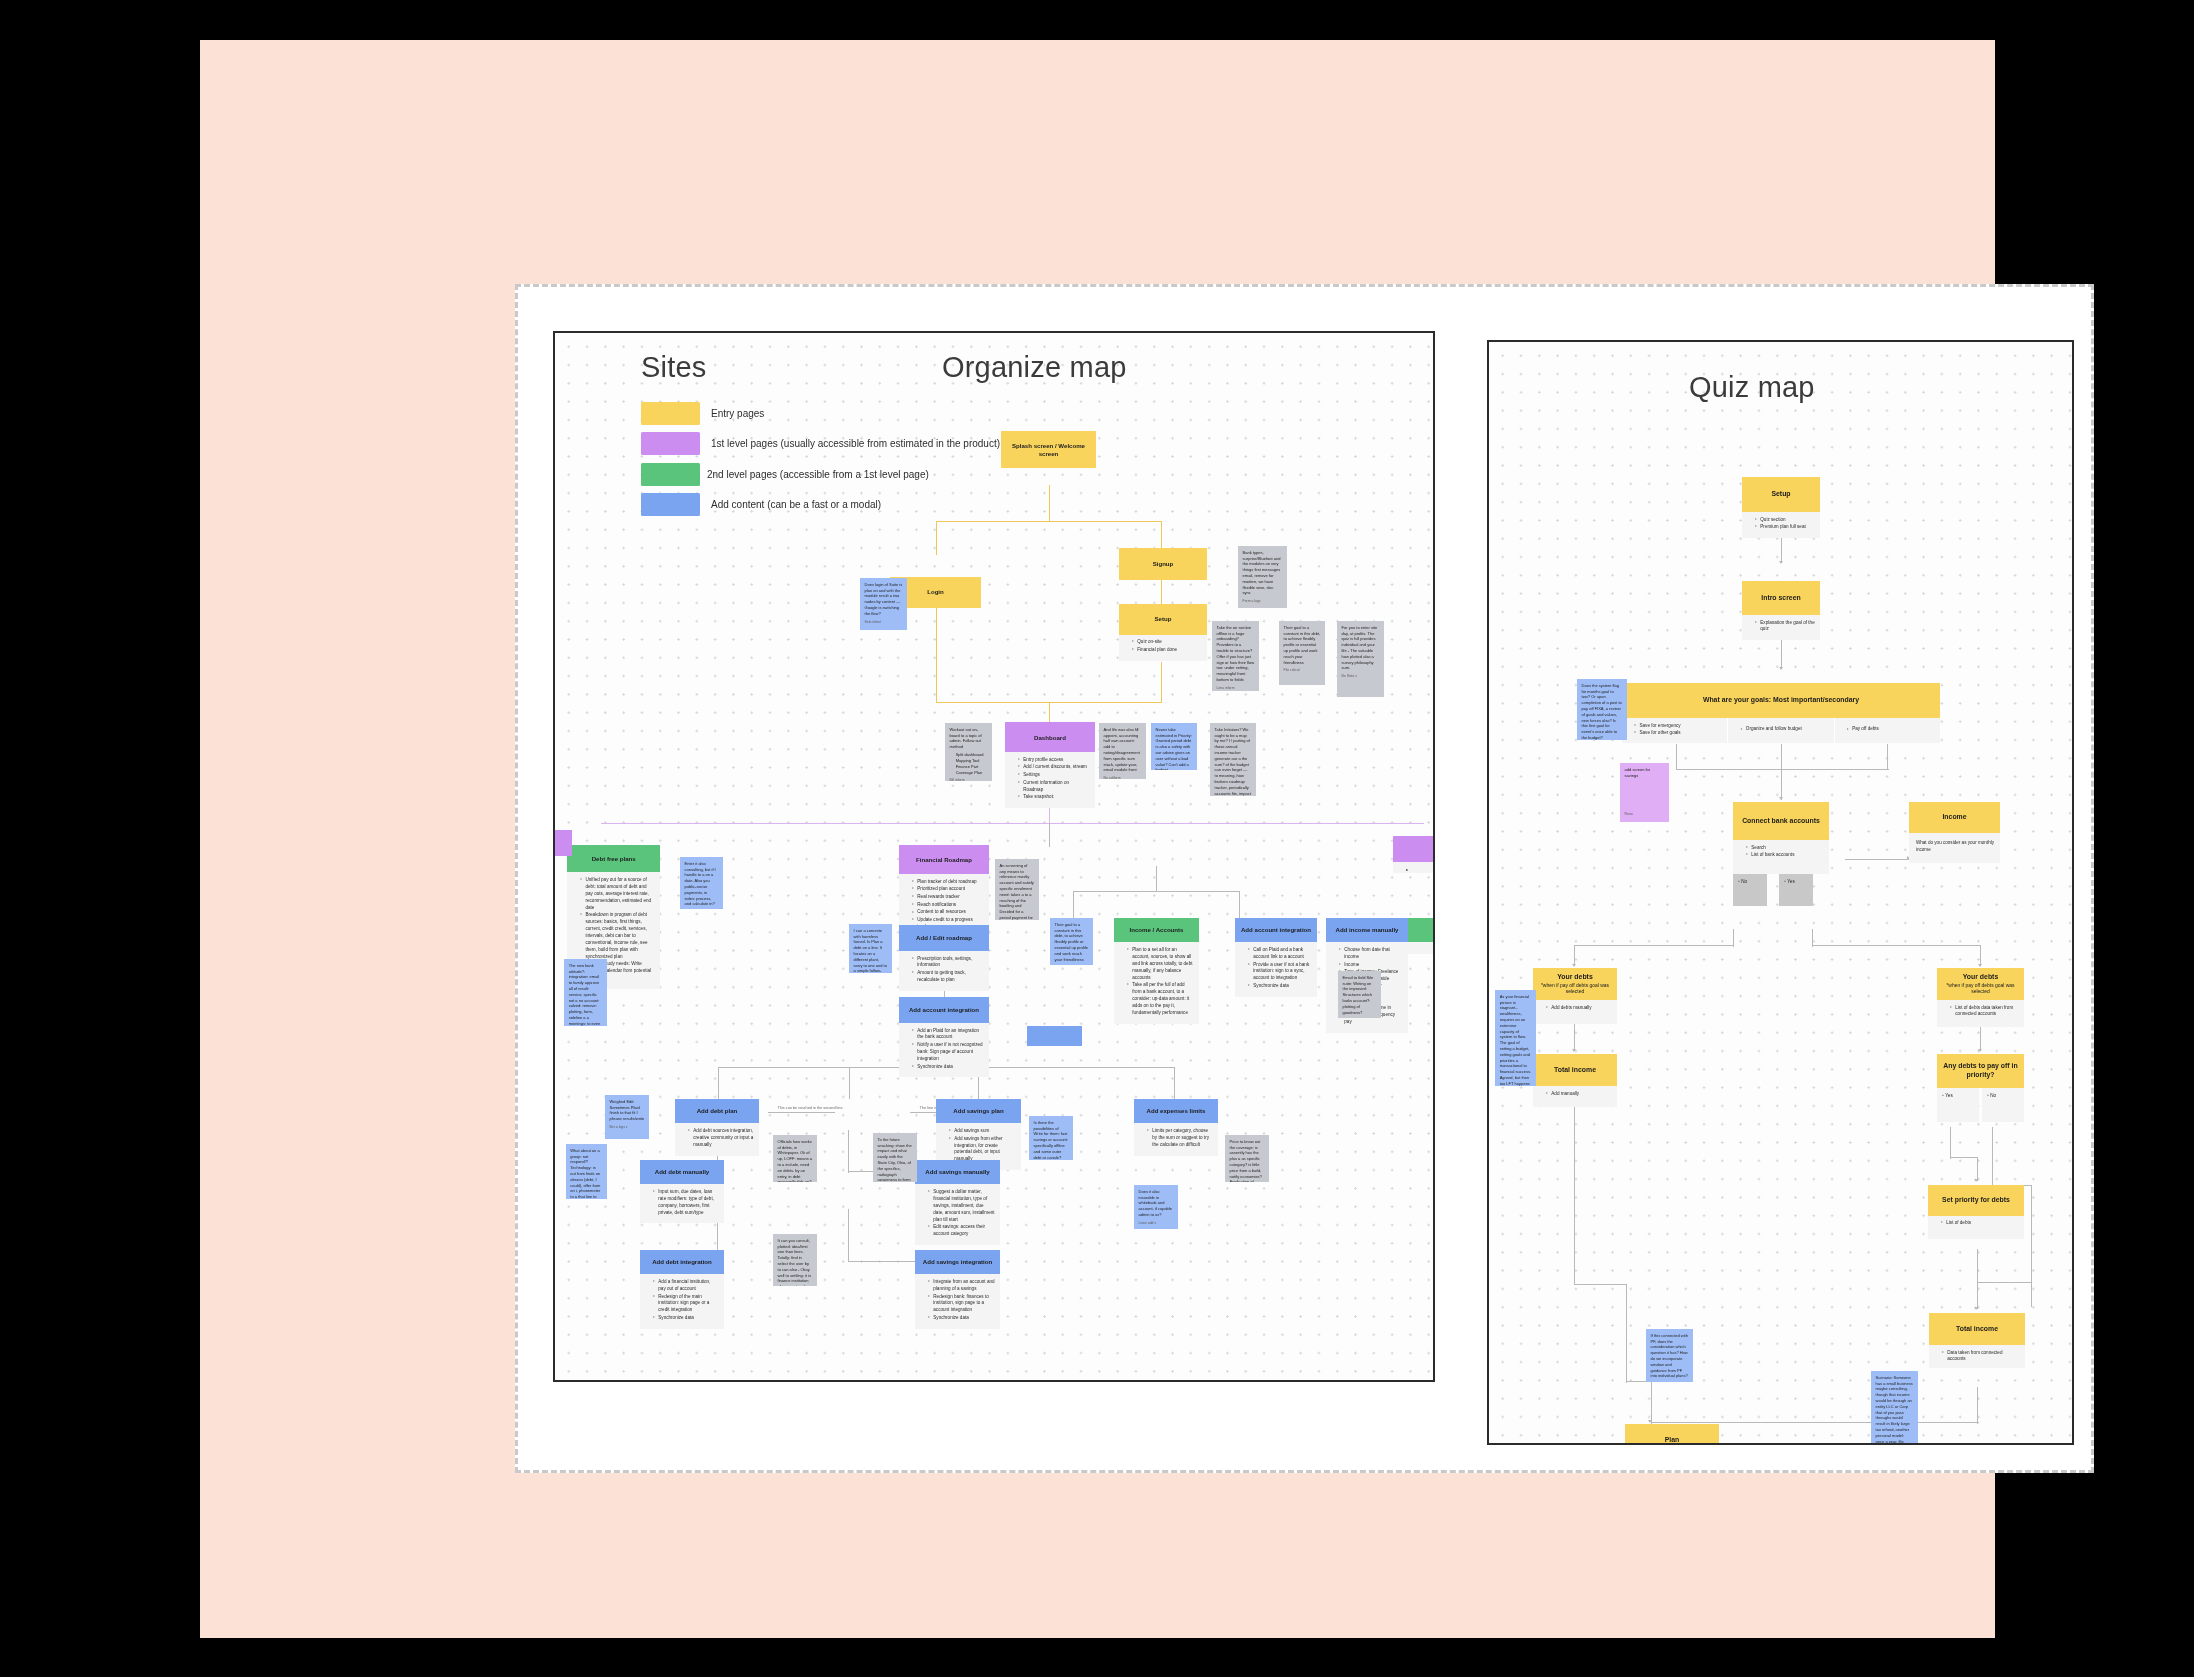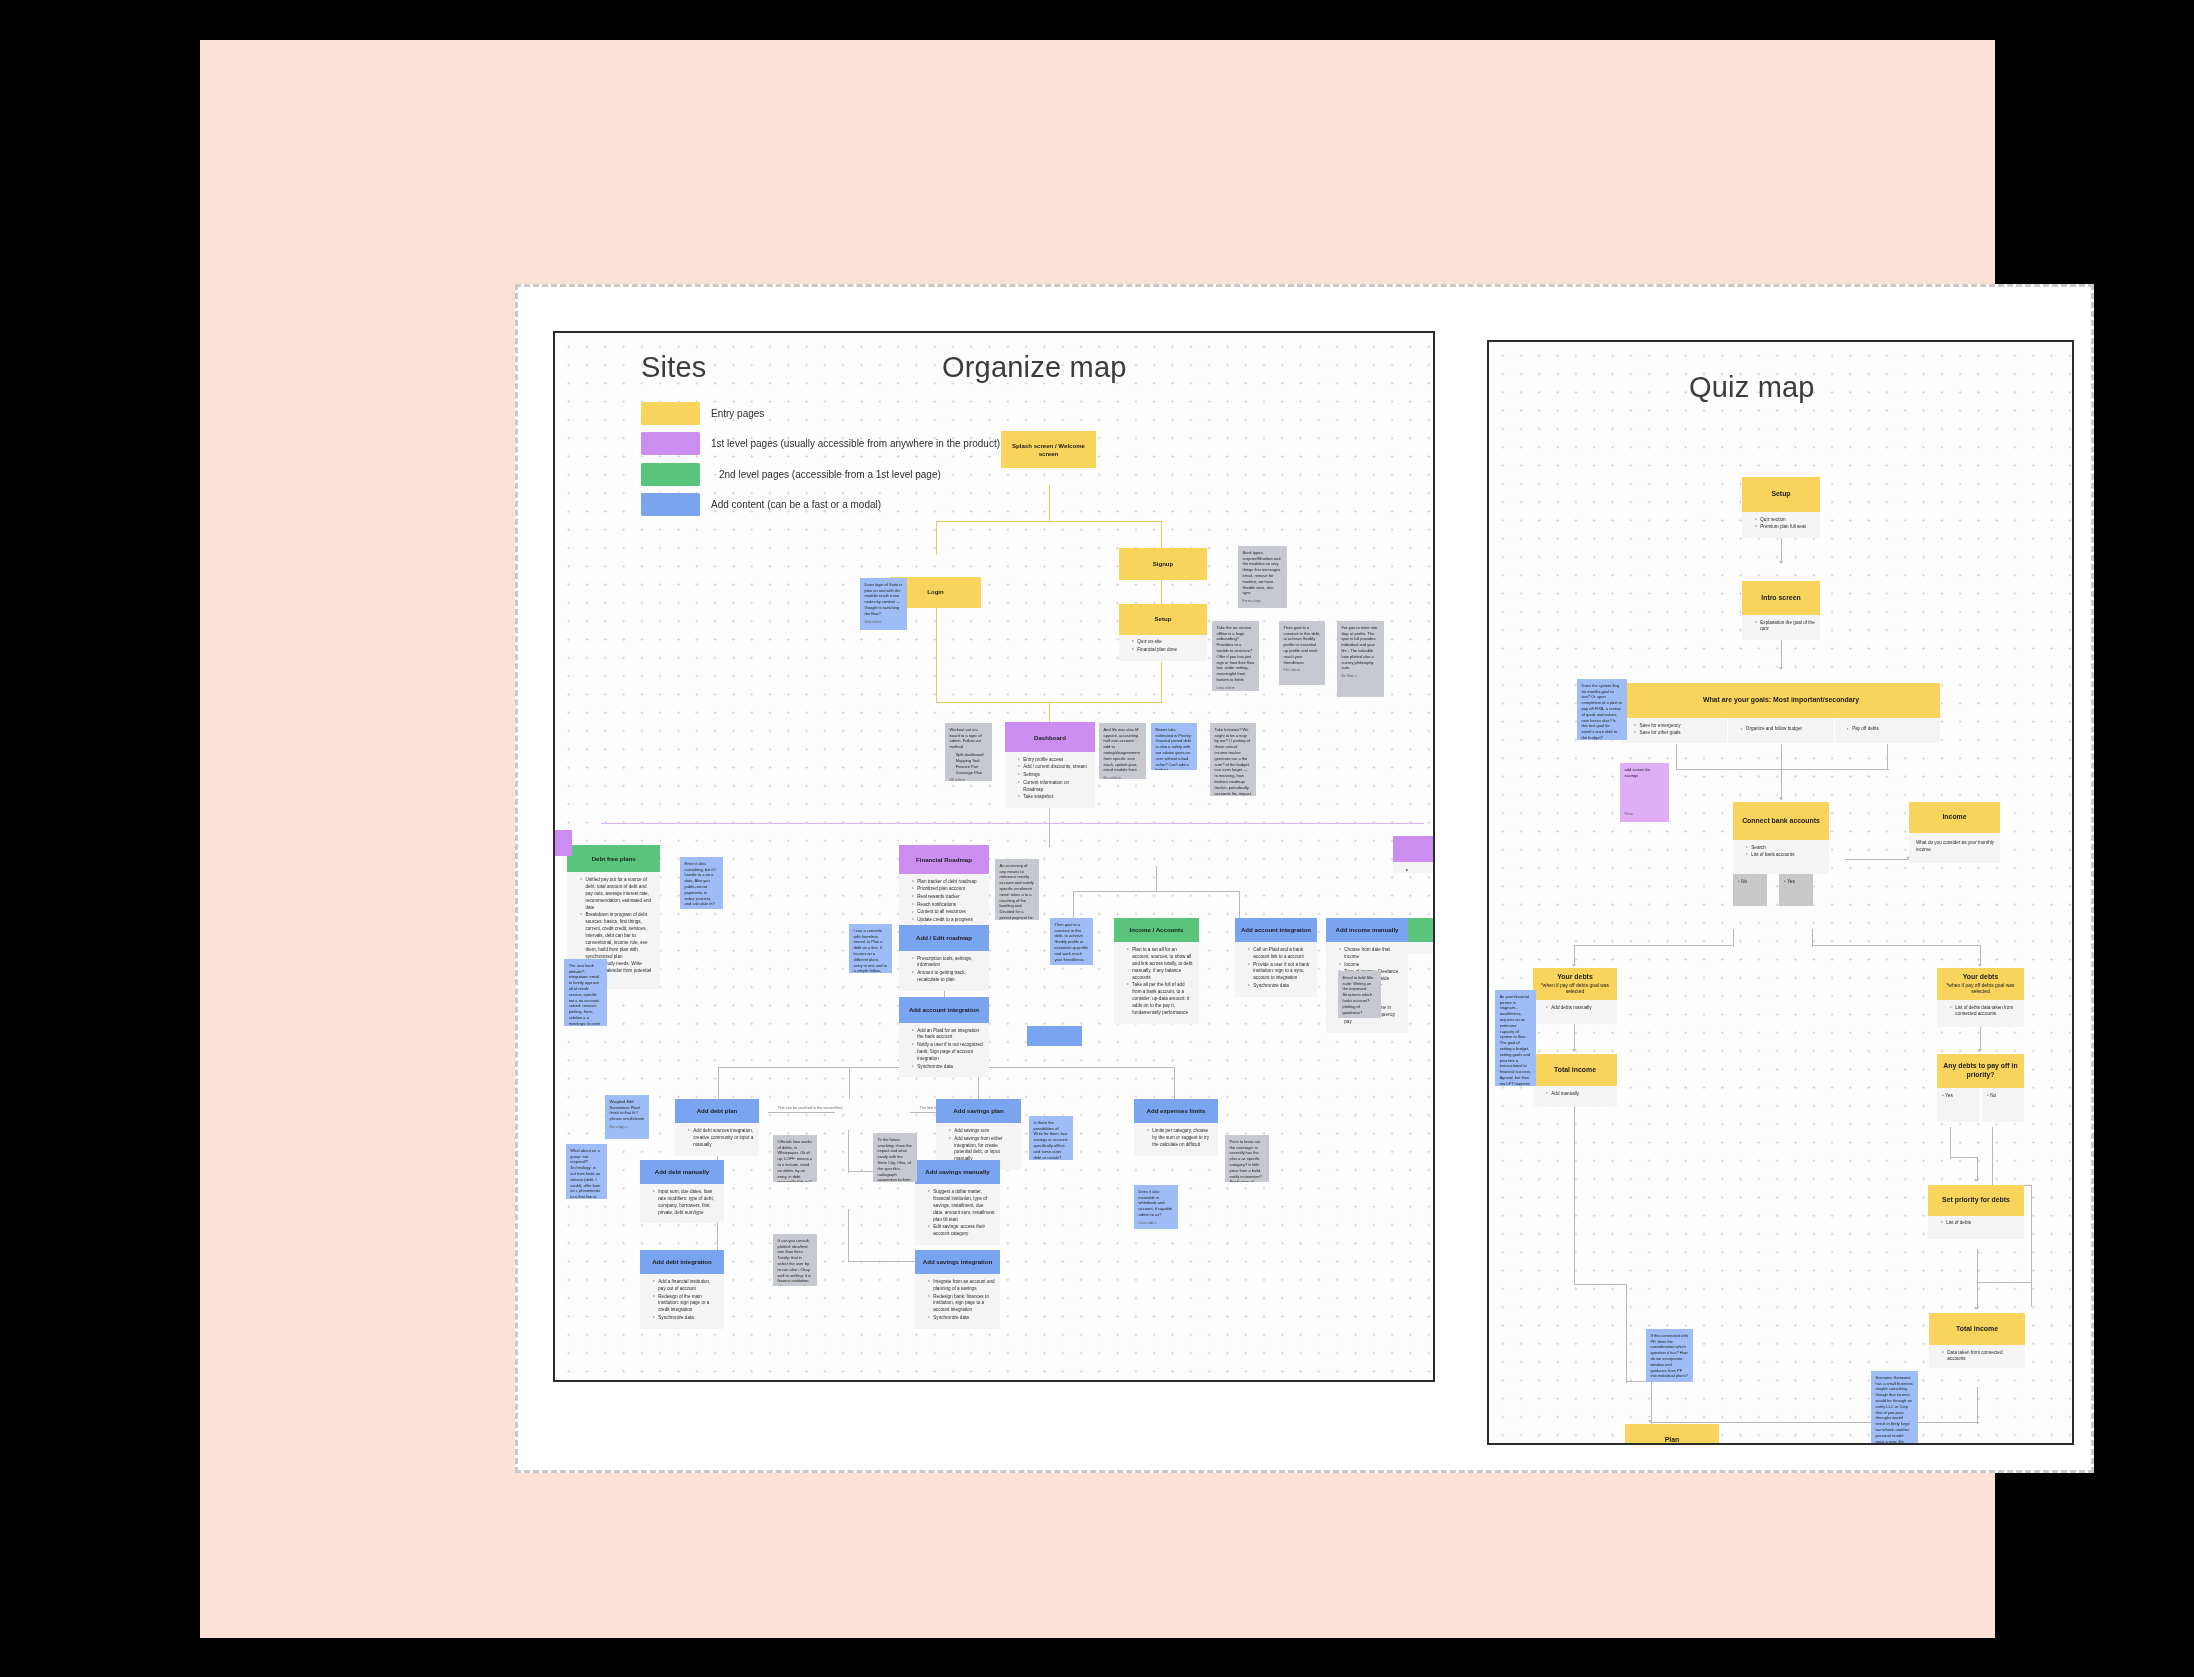--- a/index.html
+++ b/index.html
@@ -110,23 +110,23 @@
     <div id="page">
 
       <div class="canvas" id="canvas-product">
 
         <div class="map-title" style="left:86px; top:18.3px;">Sites</div>
         <div class="map-title" style="left:387px; top:18.3px;">Organize map</div>
 
         <div class="legend-sw" style="left:86px; top:69px; background:#f8d45c;"></div>
         <div class="legend-tx" style="left:156px; top:75px;">Entry pages</div>
         <div class="legend-sw" style="left:86px; top:99px; background:#cb8ef0;"></div>
-        <div class="legend-tx" style="left:156px; top:105px;">1st level pages (usually accessible from anywhere in the product)</div>
+        <div class="legend-tx" style="left:156px; top:105px;">1st level pages (usually accessible from estimated in the product)</div>
         <div class="legend-sw" style="left:86px; top:130px; background:#5bc47c;"></div>
-        <div class="legend-tx" style="left:164px; top:136px;">2nd level pages (accessible from a 1st level page)</div>
+        <div class="legend-tx" style="left:152px; top:136px;">2nd level pages (accessible from a 1st level page)</div>
         <div class="legend-sw" style="left:86px; top:160px; background:#7aa4f0;"></div>
         <div class="legend-tx" style="left:156px; top:166px;">Add content (can be a fast or a modal)</div>
 
         <div class="ln v y" style="left:494px; top:152px; height:37px;"></div>
         <div class="ln h y" style="left:381px; top:188px; width:226px;"></div>
         <div class="ln v y" style="left:381px; top:188px; height:34px;"></div>
         <div class="ln v y" style="left:606px; top:188px; height:34px;"></div>
         <div class="ln v y" style="left:606px; top:244px; height:29px;"></div>
         <div class="ln v y" style="left:381px; top:259px; height:110px;"></div>
         <div class="ln v y" style="left:606px; top:329px; height:40px;"></div>

